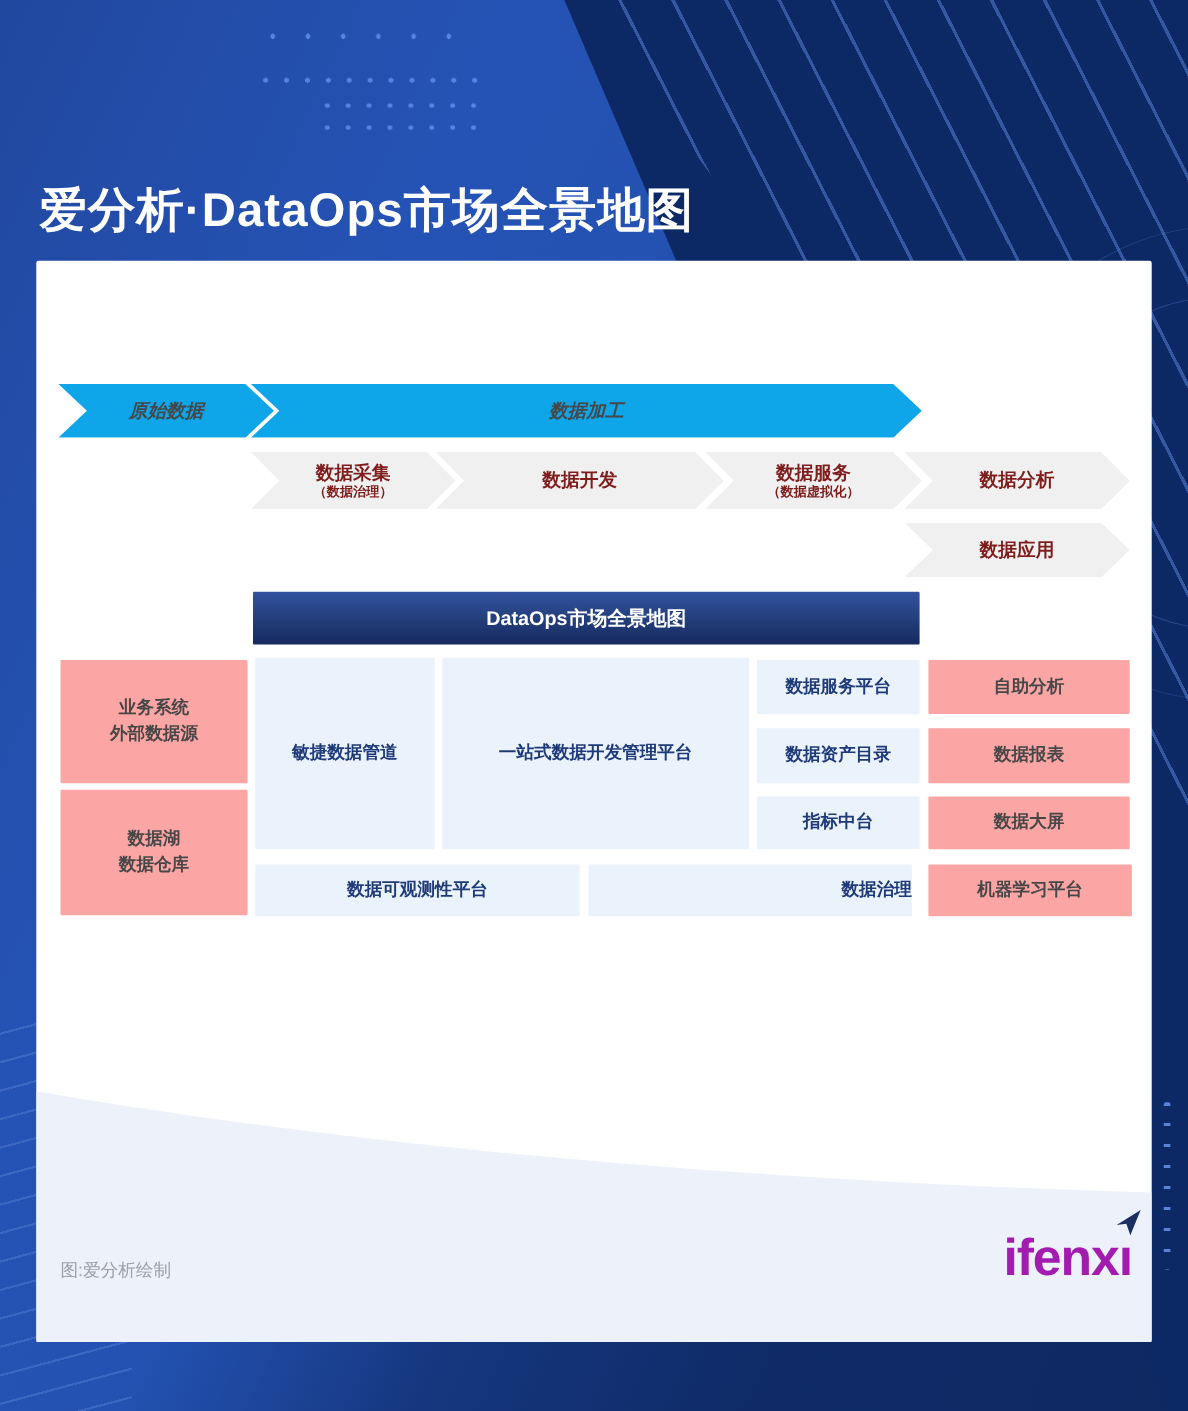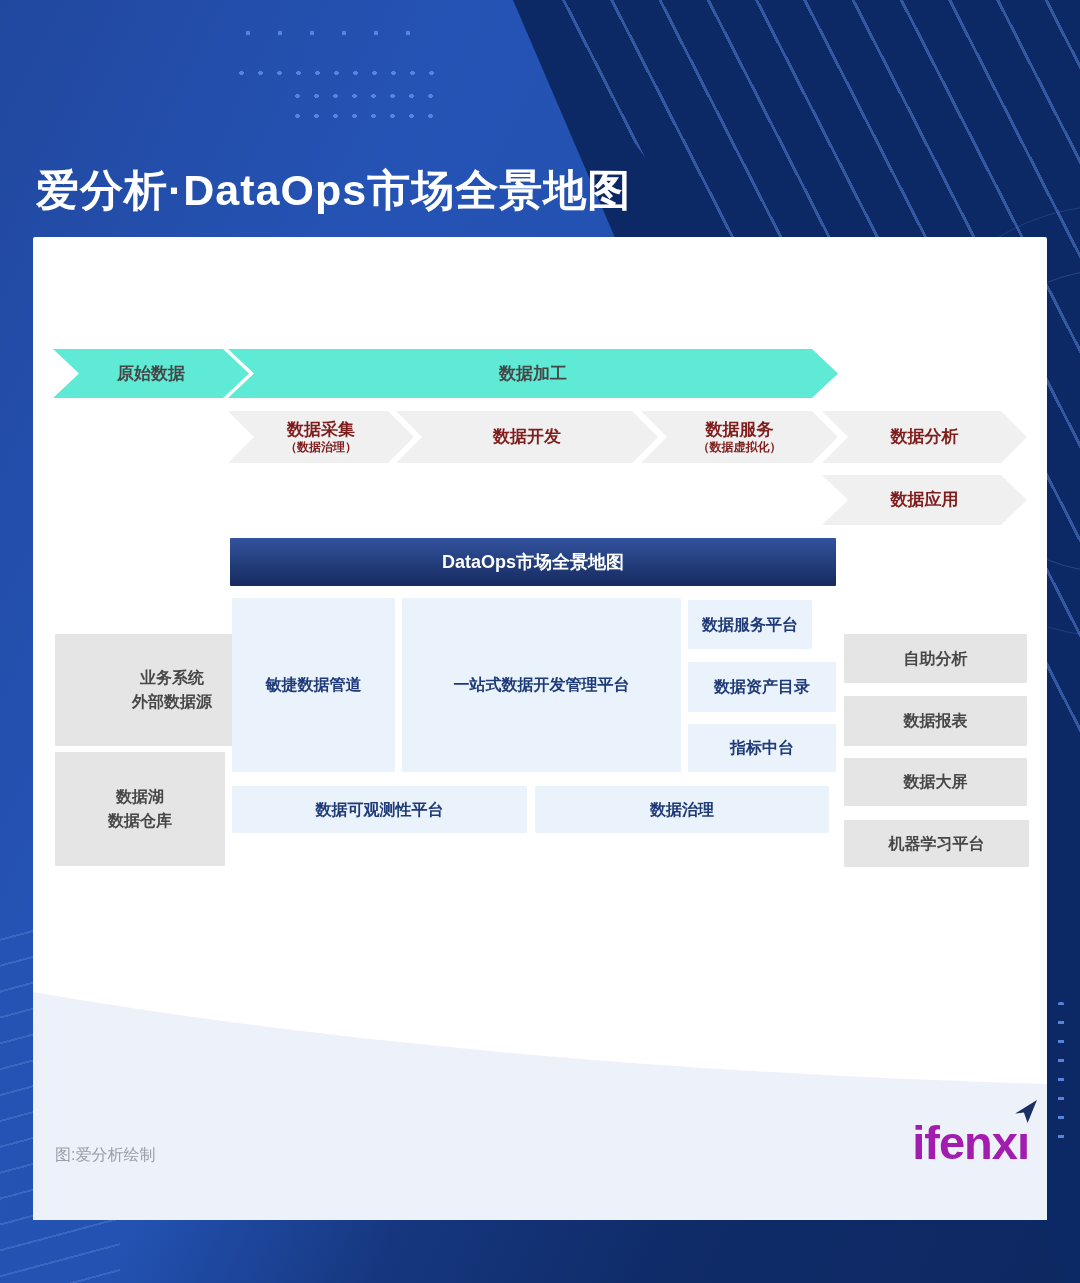--- a/index.html
+++ b/index.html
@@ -43,42 +43,42 @@
     position:absolute;left:33px;top:237px;width:1014px;height:983px;
     background:#ffffff;border-radius:2px;z-index:2;
   }
   .card-wave{position:absolute;left:0;bottom:0;width:1014px;height:240px;z-index:0;}
   
   .chev{
     position:absolute;display:flex;flex-direction:column;align-items:center;justify-content:center;
     clip-path:polygon(0 0,calc(100% - 26px) 0,100% 50%,calc(100% - 26px) 100%,0 100%,26px 50%);
     z-index:1;text-align:center;
   }
-  .chev-gray{background:#5eead4;}
+  .chev-gray{background:#0ea5e9;font-style:italic;}
   .chev-light{background:#f0f0f0;}
   .chev .lbl{font-size:17px;font-weight:700;line-height:1.15;}
   .chev .sub{font-size:12px;font-weight:700;line-height:1.2;margin-top:1px;}
   .chev-gray .lbl{color:#474747;}
   .chev-light .lbl,.chev-light .sub{color:#7f1d1d;}
   .row1{top:112px;height:49px;}
   .row2{top:174px;height:52px;}
   .row3{top:238px;height:50px;}
   
   .banner{
     position:absolute;left:197px;top:301px;width:606px;height:48px;z-index:1;
     display:flex;align-items:center;justify-content:center;
     background:linear-gradient(180deg,#33529f 0%,#24407e 48%,#16295f 100%);
     color:#ffffff;font-size:18px;font-weight:700;border-radius:1px;
   }
   
   .box{
     position:absolute;display:flex;flex-direction:column;align-items:center;justify-content:center;
     z-index:1;text-align:center;font-size:16px;font-weight:700;line-height:1.5;border-radius:1px;
   }
-  .box-gray{background:#e5e5e5;color:#474747;margin-top:34px;}
+  .box-gray{background:#fca5a5;color:#474747;}
   .box-blue{background:#eaf2fb;color:#1e3a78;}
   
   .caption{position:absolute;left:22px;top:908px;z-index:1;font-size:16px;color:#9aa0a8;}
   .logo{position:absolute;right:18px;top:878px;z-index:1;color:#a21caf;font-weight:700;font-size:47px;letter-spacing:-1px;display:flex;align-items:flex-end;}
   .logo-i{position:relative;}
   .logo-arrow{position:absolute;right:-9px;top:-16px;width:25px;height:25px;}
 </style>
 </head>
 <body>
 
@@ -121,48 +121,48 @@
   <div class="chev chev-light row2" style="left:789px;width:205px;">
     <div class="lbl">数据分析</div>
   </div>
 
   <div class="chev chev-light row3" style="left:789px;width:205px;">
     <div class="lbl">数据应用</div>
   </div>
 
   <div class="banner">DataOps市场全景地图</div>
 
-  <div class="box box-gray" style="left:22px;top:363px;width:170px;height:112px;padding-left:32px;">
+  <div class="box box-gray" style="left:22px;top:363px;width:170px;height:112px;">
     <span>业务系统</span>
     <span>外部数据源</span>
   </div>
   <div class="box box-gray" style="left:22px;top:481px;width:170px;height:114px;">
     <span>数据湖</span>
     <span>数据仓库</span>
   </div>
 
   <div class="box box-blue" style="left:199px;top:361px;width:163px;height:174px;">
     <span>敏捷数据管道</span>
   </div>
   <div class="box box-blue" style="left:369px;top:361px;width:279px;height:174px;">
     <span>一站式数据开发管理平台</span>
   </div>
-  <div class="box box-blue" style="left:655px;top:363px;width:124px;height:49px;">
+  <div class="box box-blue" style="left:655px;top:363px;width:148px;height:49px;font-family:Liberation Mono, monospace;">
     <span>数据服务平台</span>
   </div>
   <div class="box box-blue" style="left:655px;top:425px;width:148px;height:50px;">
     <span>数据资产目录</span>
   </div>
   <div class="box box-blue" style="left:655px;top:487px;width:148px;height:48px;">
     <span>指标中台</span>
   </div>
   <div class="box box-blue" style="left:199px;top:549px;width:295px;height:47px;">
     <span>数据可观测性平台</span>
   </div>
-  <div class="box box-blue" style="left:502px;top:549px;width:294px;height:47px;">
+  <div class="box box-blue" style="left:502px;top:549px;width:294px;height:47px;align-items:flex-end;">
     <span>数据治理</span>
   </div>
 
   <div class="box box-gray" style="left:811px;top:363px;width:183px;height:49px;">
     <span>自助分析</span>
   </div>
   <div class="box box-gray" style="left:811px;top:425px;width:183px;height:50px;">
     <span>数据报表</span>
   </div>
   <div class="box box-gray" style="left:811px;top:487px;width:183px;height:48px;">

